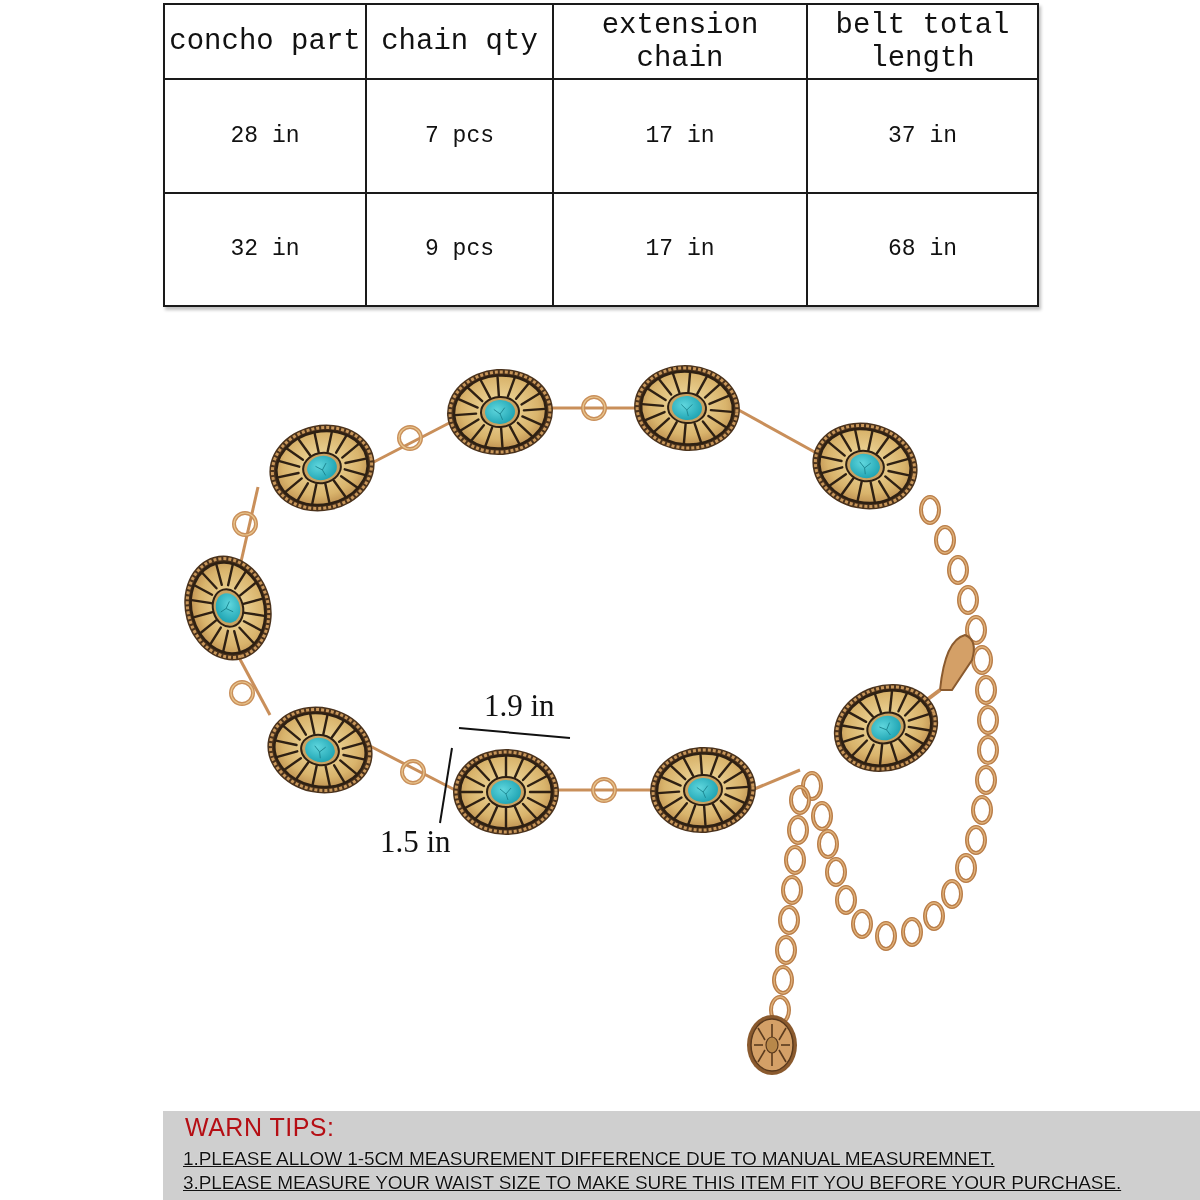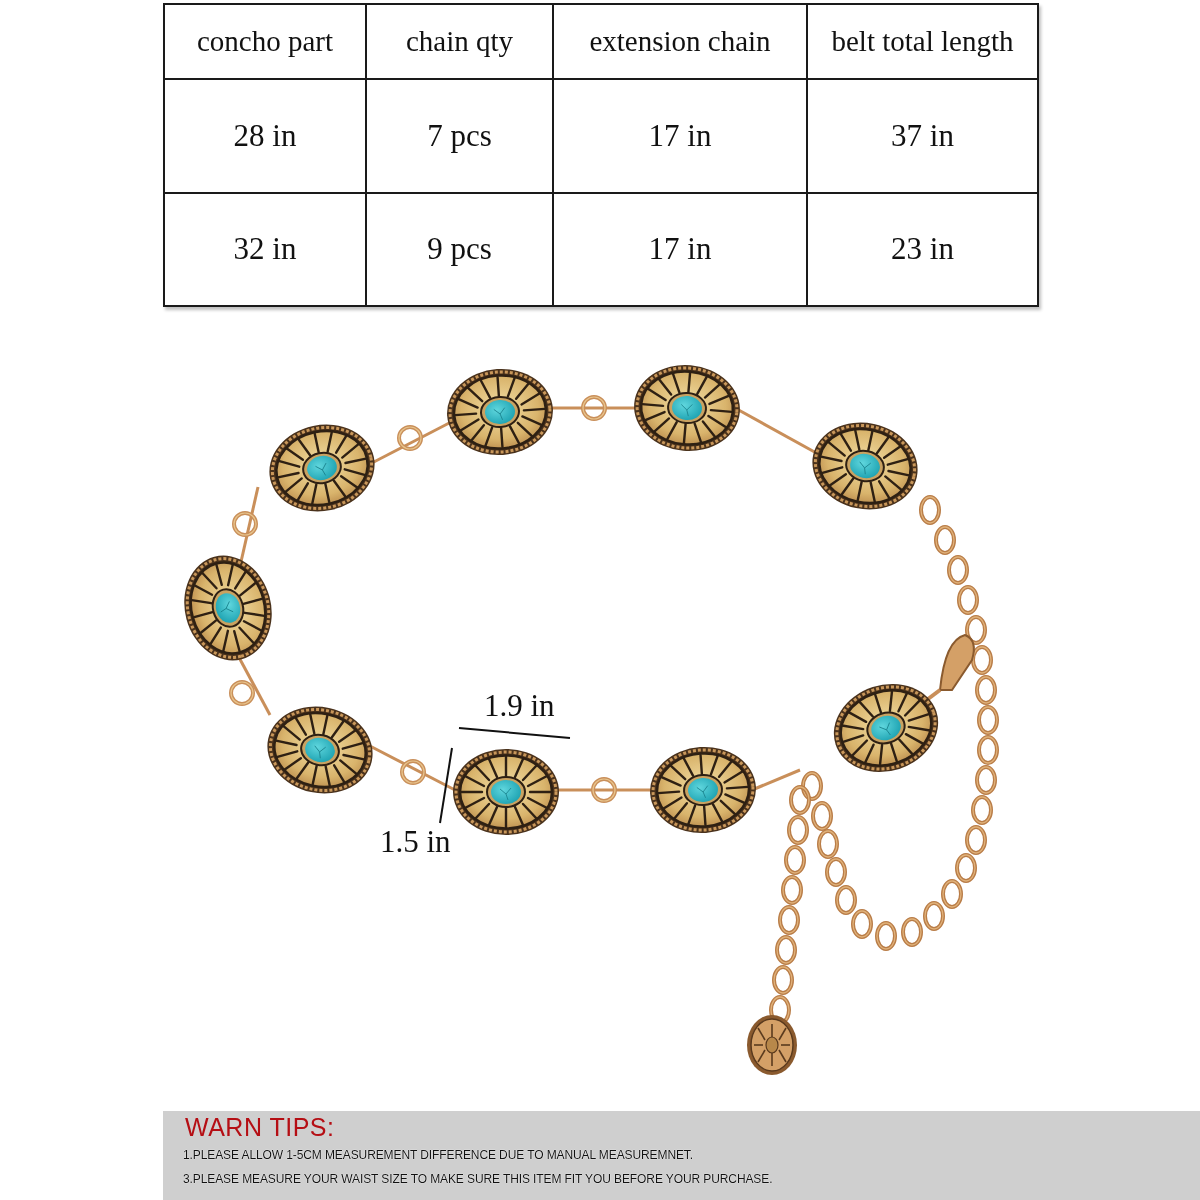--- a/index.html
+++ b/index.html
@@ -7,27 +7,28 @@
     width: 1200px; height: 1200px; background: #ffffff;
     position: relative; overflow: hidden;
     font-family: "Liberation Serif", "DejaVu Serif", serif;
   }
   #size-table {
     position: absolute; left: 163px; top: 3px;
     width: 874px; height: 304px;
     border-collapse: collapse; table-layout: fixed;
     border: 2px solid #1a1a1a;
     box-shadow: 2px 3px 3px rgba(0,0,0,0.25);
+    font-family: Liberation Mono, monospace;
   }
   #size-table th, #size-table td {
     border: 2px solid #1a1a1a; text-align: center; color: #111;
     font-weight: normal; padding: 0;
   }
   #size-table th { font-size: 29px; height: 73px; }
-  #size-table td { font-size: 31px; height: 74px; }
+  #size-table td { font-size: 23px; height: 74px; }
   #size-table col.c1 { width: 202px; }
   #size-table col.c2 { width: 187px; }
   #size-table col.c3 { width: 254px; }
   #size-table col.c4 { width: 231px; }
 
   #belt {
     position: absolute; left: 0; top: 330px; width: 1200px; height: 780px;
   }
   .dim-label {
     position: absolute; font-size: 31px; color: #111;
@@ -37,23 +38,24 @@
   #warn-panel {
     position: absolute; left: 163px; top: 1111px; width: 1059px; height: 89px;
     background: #cfcfcf;
     font-family: "Liberation Sans", "DejaVu Sans", sans-serif;
   }
   #warn-title {
     position: absolute; left: 22px; top: 2px; font-size: 25px; color: #b50e14;
     letter-spacing: 0.5px;
   }
   .warn-line {
-    position: absolute; left: 20px; font-size: 12px; color: #111;
+    position: absolute; left: 20px; font-size: 19px; color: #111;
     text-shadow: 0 0 1px #fff, 0 0 1px #fff; white-space: nowrap;
     letter-spacing: -0.1px;
+    text-decoration: underline;
   }
   #warn-line-1 { top: 37px; }
   #warn-line-2 { top: 61px; }
 </style>
 </head>
 <body>
 
 <table id="size-table">
   <colgroup>
       <col class="c1">
@@ -73,21 +75,21 @@
     <tr>
       <td>28 in</td>
       <td>7 pcs</td>
       <td>17 in</td>
       <td>37 in</td>
     </tr>
     <tr>
       <td>32 in</td>
       <td>9 pcs</td>
       <td>17 in</td>
-      <td>23 in</td>
+      <td>68 in</td>
     </tr>
   </tbody>
 </table>
 
 <svg id="belt" viewBox="0 330 1200 780" xmlns="http://www.w3.org/2000/svg">
   <defs>
     <radialGradient id="gold" cx="50%" cy="45%" r="60%">
       <stop offset="0%" stop-color="#f3dfa6"></stop>
       <stop offset="70%" stop-color="#d9b46c"></stop>
       <stop offset="100%" stop-color="#b8884a"></stop>

